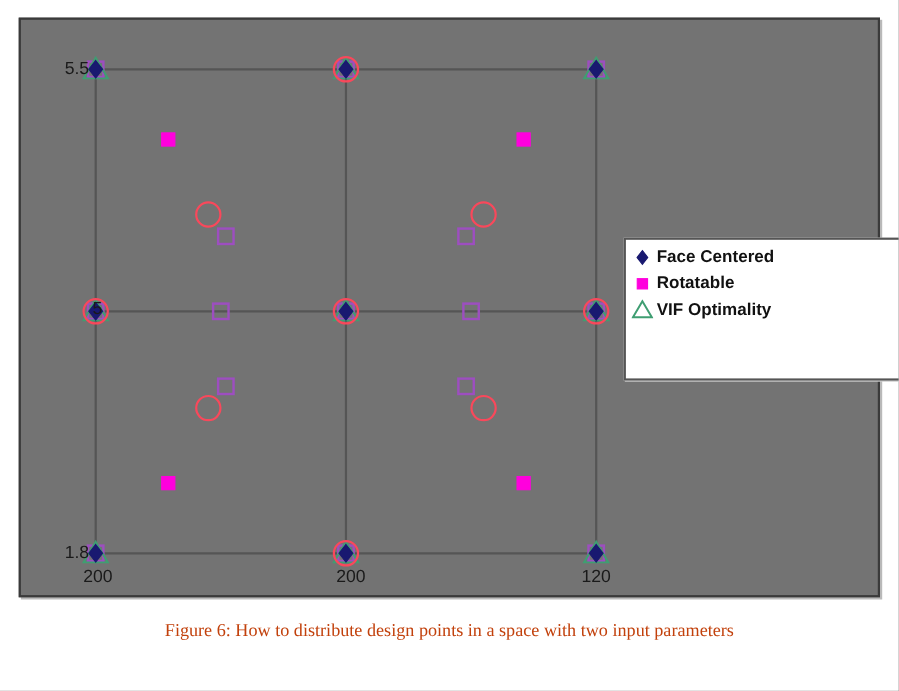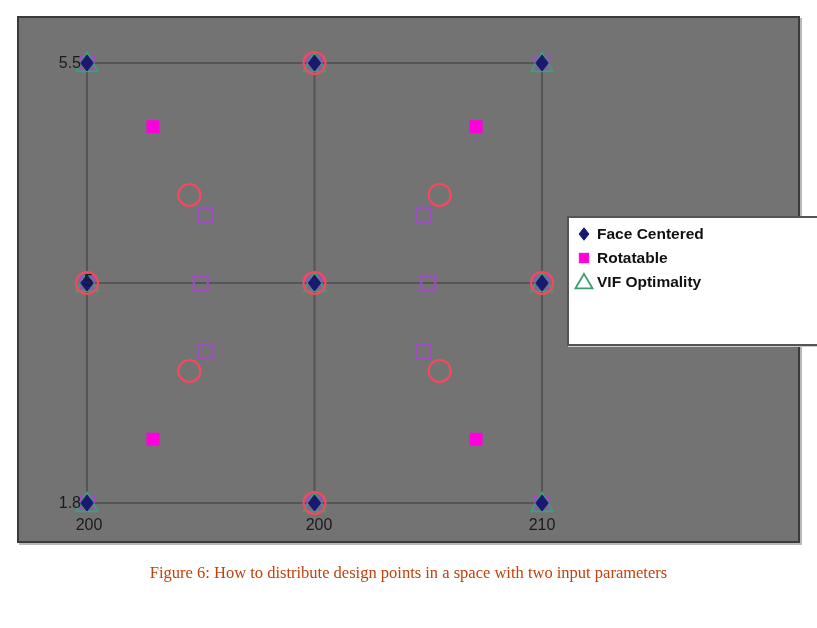--- a/index.html
+++ b/index.html
@@ -141,21 +141,21 @@
           <path d="M 295.5 477 L 301.74 485 L 295.5 493 L 289.26 485 Z" fill="#191970" stroke="#191970" stroke-width="1"></path>
           <path d="M 523 477 L 529.24 485 L 523 493 L 516.76 485 Z" fill="#191970" stroke="#191970" stroke-width="1"></path>
         </g>
       </svg>
     <div id="axis-labels">
         <div class="axis-tick-label ytick" style="left: 28px; top: 36px; width: 34px;">5.5</div>
         <div class="axis-tick-label ytick" style="left: 40px; top: 254px; width: 34px;">5</div>
         <div class="axis-tick-label ytick" style="left: 28px; top: 476px; width: 34px;">1.8</div>
         <div class="axis-tick-label xtick" style="left: 47px; top: 498px; width: 46px;">200</div>
         <div class="axis-tick-label xtick" style="left: 277px; top: 498px; width: 46px;">200</div>
-        <div class="axis-tick-label xtick" style="left: 500px; top: 498px; width: 46px;">210</div>
+        <div class="axis-tick-label xtick" style="left: 500px; top: 498px; width: 46px;">120</div>
       </div>
   </div>
 
   <div id="legend-box">
       <div class="legend-row">
         <span class="legend-mark">
           <svg width="20" height="20">
             <path d="M 10 3.76 L 14.8672 10 L 10 16.240000000000002 L 5.1328 10 Z" fill="#191970" stroke="#191970" stroke-width="1"></path>
           </svg>
         </span>

